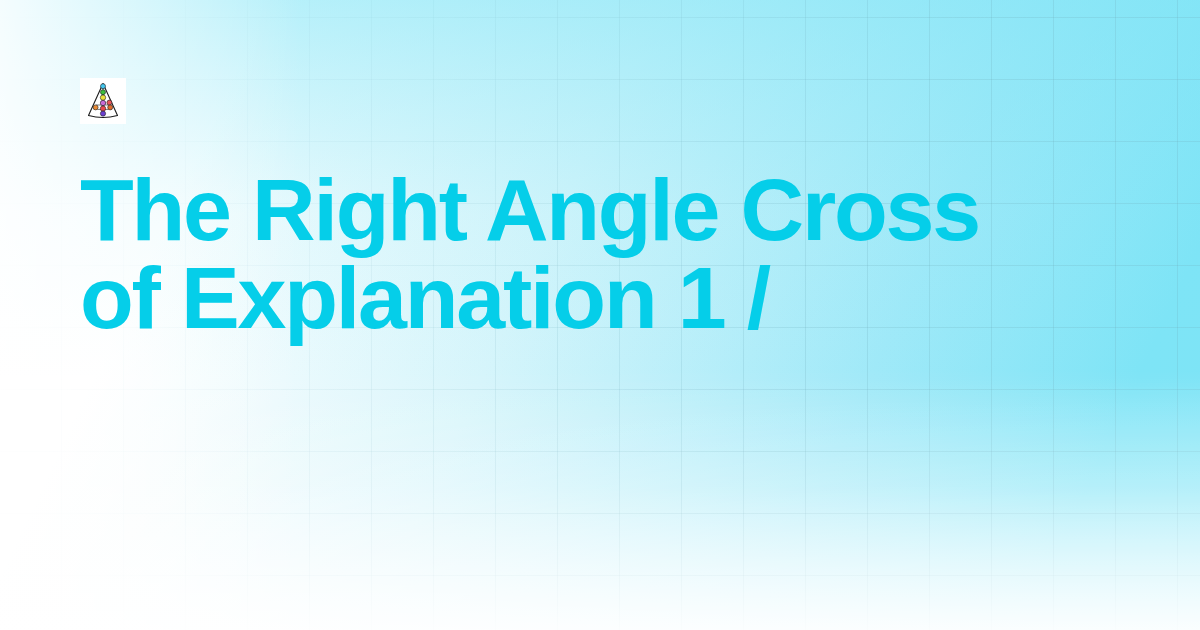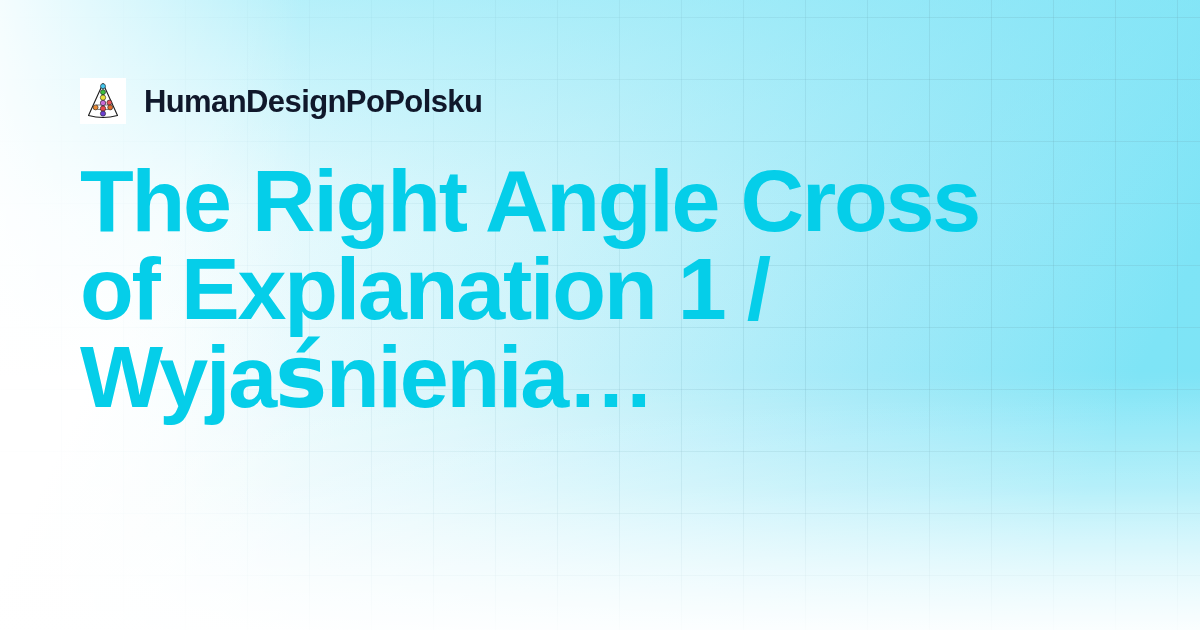--- a/index.html
+++ b/index.html
@@ -104,21 +104,21 @@
   .brand-name {
     font-size: 31px;
     font-weight: bold;
     letter-spacing: -0.6px;
     color: #10182b;
     line-height: 1;
     white-space: nowrap;
   }
 
   .headline {
-    margin-top: 33px;
+    margin-top: 42px;
     font-size: 88px;
     font-weight: bold;
     line-height: 1.0;
     letter-spacing: -2.2px;
     color: #05cee9;
     max-width: 1010px;
     white-space: pre-wrap;
   }
   .headline .alt {
     font-family: "DejaVu Sans", sans-serif;
@@ -151,19 +151,18 @@
           <circle cx="23" cy="14.2" r="2.5" fill="#3cc03c" stroke="#1c1c1c" stroke-width="0.6"></circle>
           <circle cx="23" cy="19.6" r="2.7" fill="#e9e03a" stroke="#1c1c1c" stroke-width="0.6"></circle>
           <circle cx="23" cy="25.0" r="2.7" fill="#c86ad6" stroke="#1c1c1c" stroke-width="0.6"></circle>
           <circle cx="29.4" cy="24.6" r="2.5" fill="#e8555b" stroke="#1c1c1c" stroke-width="0.6"></circle>
           <circle cx="15.6" cy="29.4" r="2.5" fill="#e88a35" stroke="#1c1c1c" stroke-width="0.6"></circle>
           <circle cx="30.2" cy="29.4" r="2.5" fill="#e06a2a" stroke="#1c1c1c" stroke-width="0.6"></circle>
           <circle cx="23" cy="30.6" r="2.7" fill="#e8484f" stroke="#1c1c1c" stroke-width="0.6"></circle>
           <circle cx="23" cy="35.6" r="2.6" fill="#6b3fd0" stroke="#1c1c1c" stroke-width="0.6"></circle>
         </svg>
       </span>
-      <span class="brand-name">HumanDesignPoPolsku</span>
     </div>
 
-    <div class="headline" style="color: rgb(5, 206, 233);"><div><span>The Right Angle Cross</span></div><div><span>of Explanation 1 /</span></div><div><span>Wyja</span><span class="alt">ś</span><span>nienia…</span></div></div>
+    <div class="headline" style="color: rgb(5, 206, 233);"><div><span>The Right Angle Cross</span></div><div><span>of Explanation 1 /</span></div></div>
 
   </div>
 </div>
 
 </body></html>

